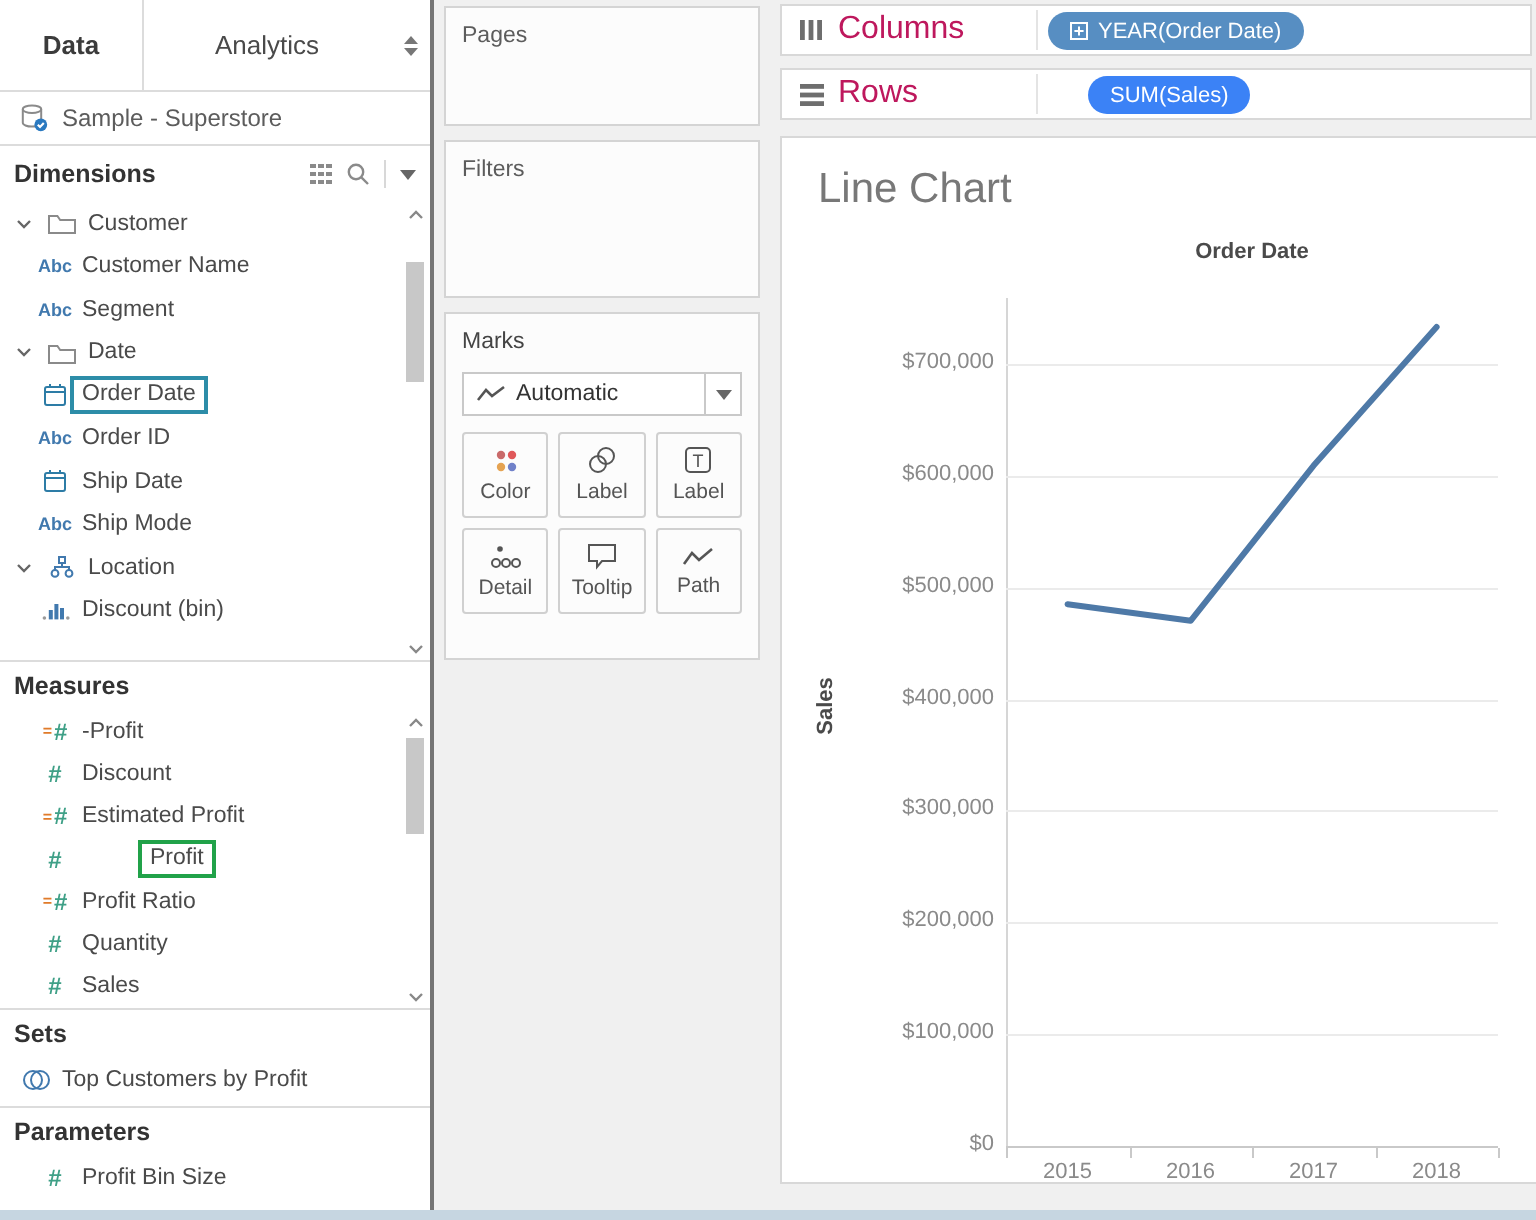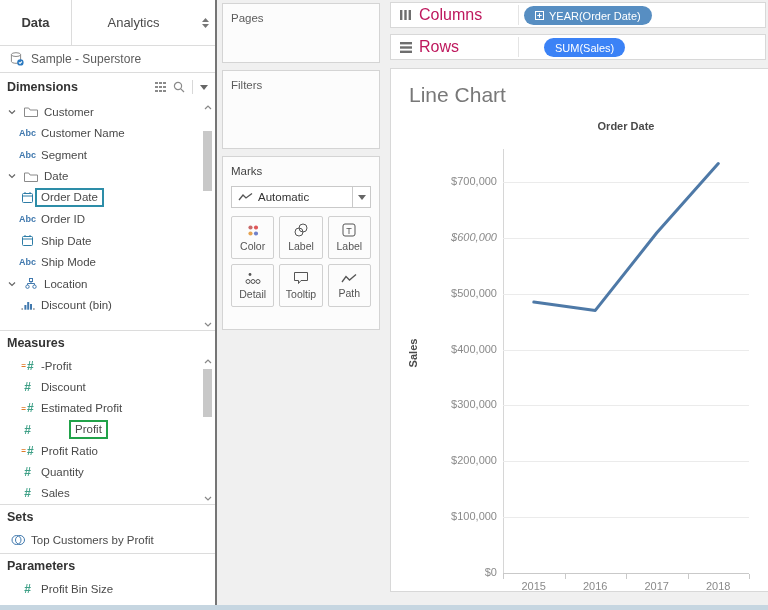--- a/index.html
+++ b/index.html
@@ -504,21 +504,21 @@
         <div class="ytick" style="top: 441.137px;">$100,000</div>
         <div class="gridline" style="top: 392.274px;"></div>
         <div class="ytick" style="top: 385.274px;">$200,000</div>
         <div class="gridline" style="top: 336.411px;"></div>
         <div class="ytick" style="top: 329.411px;">$300,000</div>
         <div class="gridline" style="top: 280.548px;"></div>
         <div class="ytick" style="top: 273.548px;">$400,000</div>
         <div class="gridline" style="top: 224.685px;"></div>
         <div class="ytick" style="top: 217.685px;">$500,000</div>
         <div class="gridline" style="top: 168.822px;"></div>
-        <div class="ytick" style="top: 161.822px; font-style: italic;">$600,000</div>
+        <div class="ytick" style="top: 161.822px;">$600,000</div>
         <div class="gridline" style="top: 112.959px;"></div>
         <div class="ytick" style="top: 105.959px;">$700,000</div>
         <div class="xtick" style="left: 117.75px;">2015</div>
         <div class="xtick" style="left: 179.25px;">2016</div>
         <div class="xtick" style="left: 240.75px;">2017</div>
         <div class="xtick" style="left: 302.25px;">2018</div>
         <div class="xtickmark" style="left: 112px;"></div>
         <div class="xtickmark" style="left: 173.5px;"></div>
         <div class="xtickmark" style="left: 235px;"></div>
         <div class="xtickmark" style="left: 296.5px;"></div>

